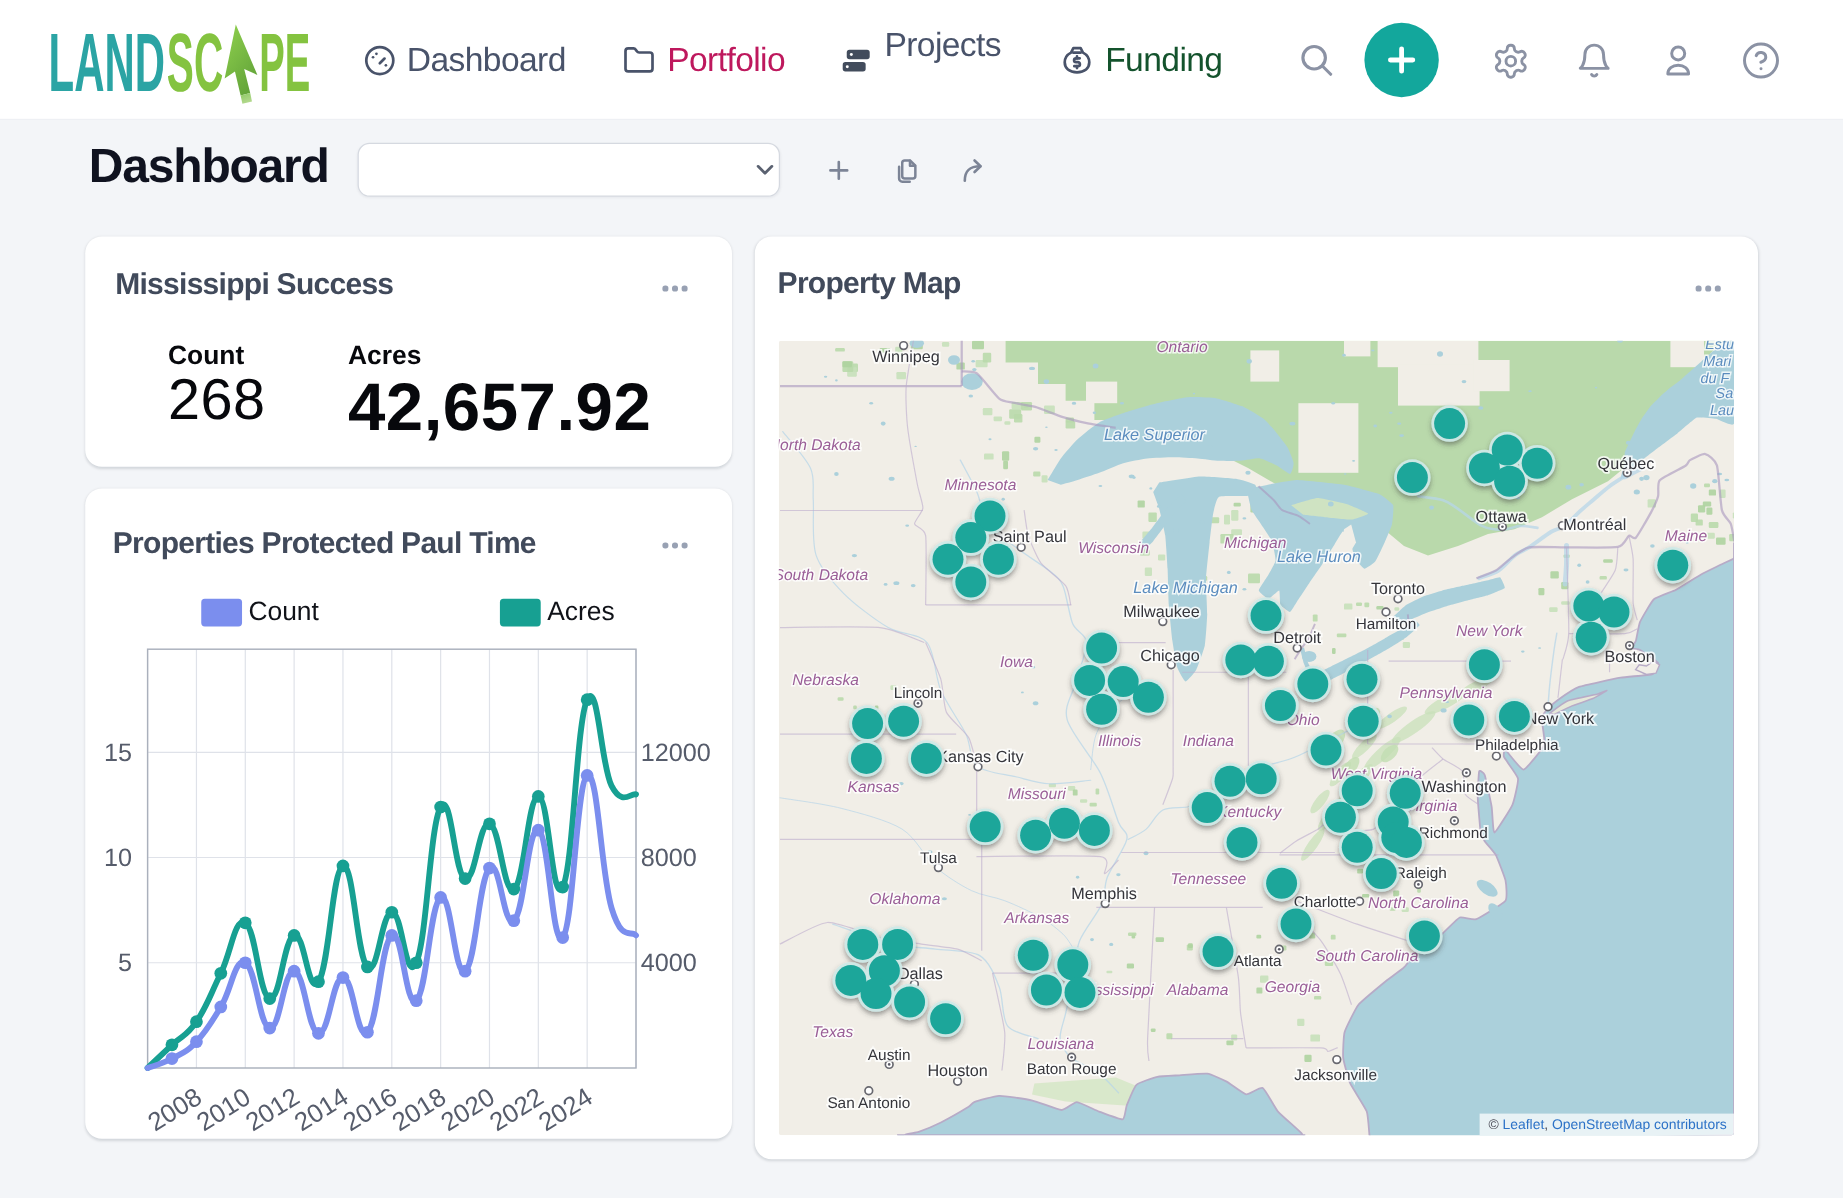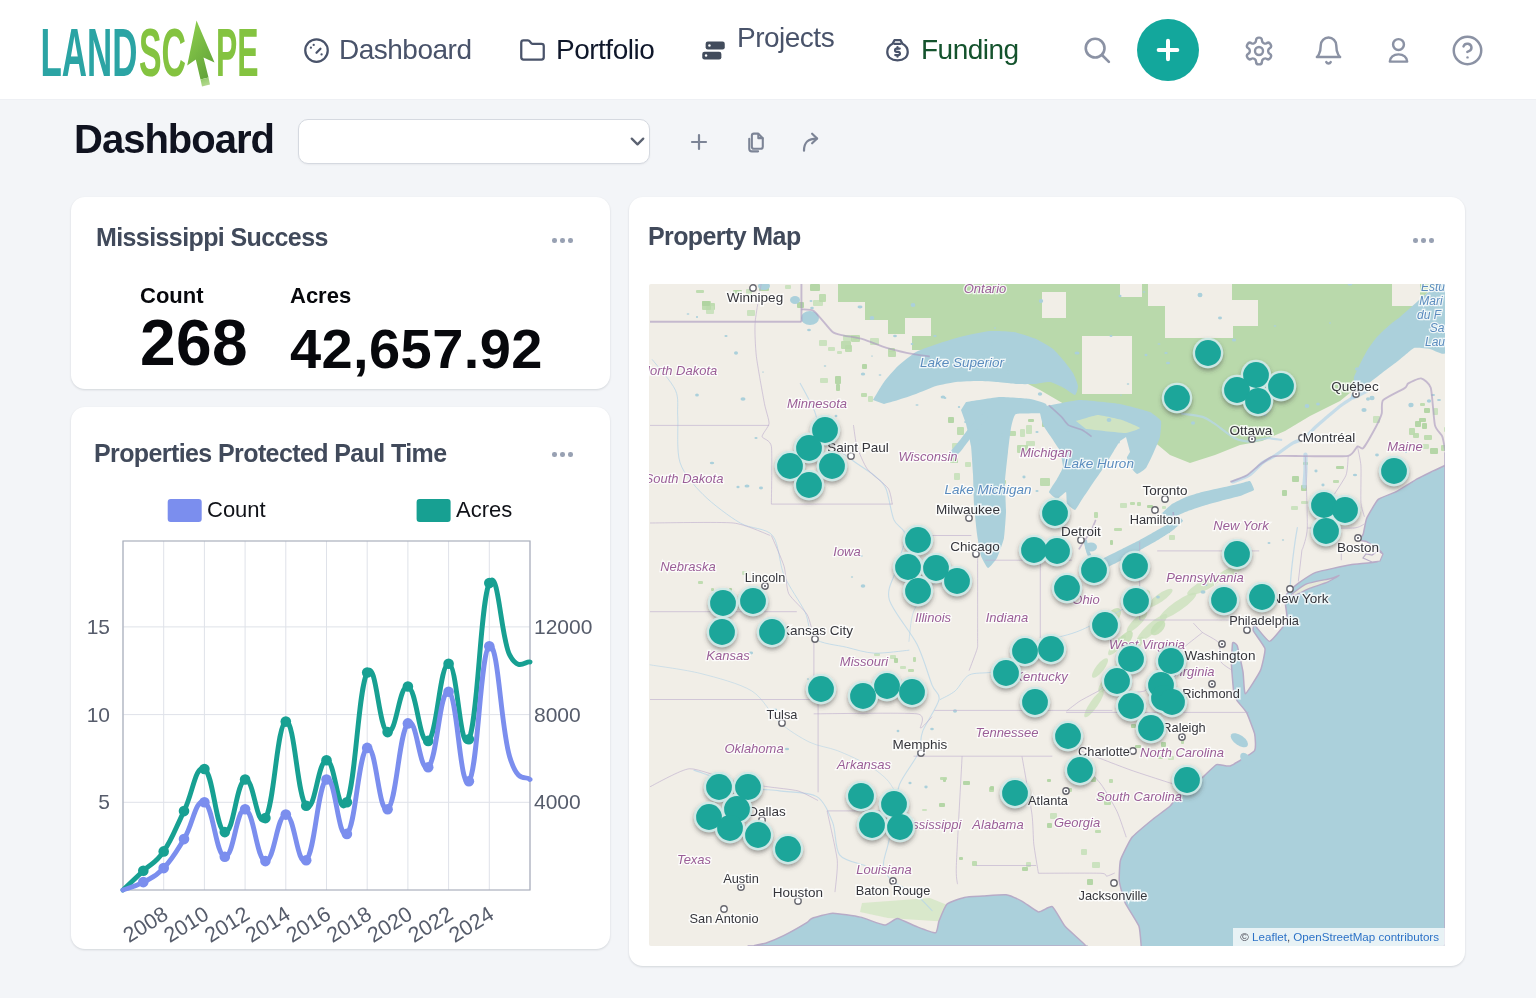--- a/index.html
+++ b/index.html
@@ -32,21 +32,21 @@
       <circle cx="12" cy="12" r="10"></circle>
       <path d="M12 14l3.5-3.5"></path>
       <path d="M7 9.5l.01 0"></path>
       <path d="M9.5 7l.01 0"></path>
       <path d="M16.5 15.5l.01 0"></path>
     </svg>
 <div style="position:absolute;left:339px;top:34px;font-size:28px;color:#49536a;letter-spacing:-0.5px">Dashboard</div>
 <svg style="position:absolute;left:519px;top:37px" width="27" height="27" viewBox="0 0 24 24" fill="none" stroke="#49536a" stroke-width="2.0" stroke-linecap="round" stroke-linejoin="round">
       <path d="M20 20a2 2 0 0 0 2-2V8a2 2 0 0 0-2-2h-7.9a2 2 0 0 1-1.69-.9L9.6 3.9A2 2 0 0 0 7.93 3H4a2 2 0 0 0-2 2v13a2 2 0 0 0 2 2Z"></path>
     </svg>
-<div style="position:absolute;left:556px;top:34px;font-size:28px;color:#0f172a;letter-spacing:-0.5px">Portfolio</div>
+<div style="position:absolute;left:556px;top:34px;font-size:28px;color:#be185d;letter-spacing:-0.5px">Portfolio</div>
 <svg style="position:absolute;left:700px;top:37px" width="27" height="27" viewBox="0 0 24 24" fill="none" stroke="#49536a" stroke-width="2.0" stroke-linecap="round" stroke-linejoin="round">
       <rect x="5" y="4" width="17" height="7" rx="2" fill="#424c5c" stroke="none"></rect>
       <rect x="2" y="13" width="17" height="7" rx="2" fill="#424c5c" stroke="none"></rect>
       <circle cx="8.4" cy="7.5" r="1.1" fill="#fff" stroke="none"></circle>
       <circle cx="5.4" cy="16.5" r="1.1" fill="#fff" stroke="none"></circle>
     </svg>
 <div style="position:absolute;left:737px;top:22px;font-size:28px;color:#49536a;letter-spacing:-0.5px">Projects</div>
 <svg style="position:absolute;left:884px;top:37px" width="27" height="27" viewBox="0 0 24 24" fill="none" stroke="#49536a" stroke-width="2.0" stroke-linecap="round" stroke-linejoin="round">
       <path d="M9.3 2.8h5.4l1.7 3.3c2.9 1.5 4.7 4.3 4.7 7.2 0 4.3-3.3 7.4-9.1 7.4s-9.1-3.1-9.1-7.4c0-2.9 1.8-5.7 4.7-7.2L9.3 2.8z"></path>
       <path d="M9.3 6.1h5.4"></path>
@@ -97,23 +97,23 @@
       <path d="M12.6 3.6 L17.4 8.2 L12.6 12.8"></path>
     </svg>
 <div class="card" style="left:71px;top:197px;width:539px;height:192px"></div>
 <div class="ctitle" style="left:96px;top:223px">Mississippi Success</div>
 <div class="dots" style="left:552px;top:238px">
       <i></i>
       <i></i>
       <i></i>
     </div>
 <div style="position:absolute;left:140px;top:283px;font-size:22px;font-weight:bold;color:#07080c">Count</div>
-<div style="position:absolute;left:140px;top:306px;font-size:64px;font-weight:bold;color:#07080c;letter-spacing:0.4px">268</div>
+<div style="position:absolute;left:140px;top:306px;font-size:48px;font-weight:normal;color:#07080c;letter-spacing:0.4px">268</div>
 <div style="position:absolute;left:290px;top:283px;font-size:22px;font-weight:bold;color:#07080c">Acres</div>
-<div style="position:absolute;left:290px;top:316px;font-size:56px;font-weight:bold;color:#07080c;letter-spacing:0.4px">42,657.92</div>
+<div style="position:absolute;left:290px;top:306px;font-size:56px;font-weight:bold;color:#07080c;letter-spacing:0.4px">42,657.92</div>
 <div class="card" style="left:71px;top:407px;width:539px;height:542px">
 <svg width="539" height="542" viewBox="0 0 539 542" style="position:absolute;left:0;top:0">
 <g font-family="'Liberation Sans',sans-serif">
 <line x1="52.0" y1="134.0" x2="52.0" y2="483.0" stroke="#dfe2e9" stroke-width="1"></line>
 <line x1="92.7" y1="134.0" x2="92.7" y2="483.0" stroke="#dfe2e9" stroke-width="1"></line>
 <line x1="133.4" y1="134.0" x2="133.4" y2="483.0" stroke="#dfe2e9" stroke-width="1"></line>
 <line x1="174.1" y1="134.0" x2="174.1" y2="483.0" stroke="#dfe2e9" stroke-width="1"></line>
 <line x1="214.8" y1="134.0" x2="214.8" y2="483.0" stroke="#dfe2e9" stroke-width="1"></line>
 <line x1="255.5" y1="134.0" x2="255.5" y2="483.0" stroke="#dfe2e9" stroke-width="1"></line>
 <line x1="296.2" y1="134.0" x2="296.2" y2="483.0" stroke="#dfe2e9" stroke-width="1"></line>

